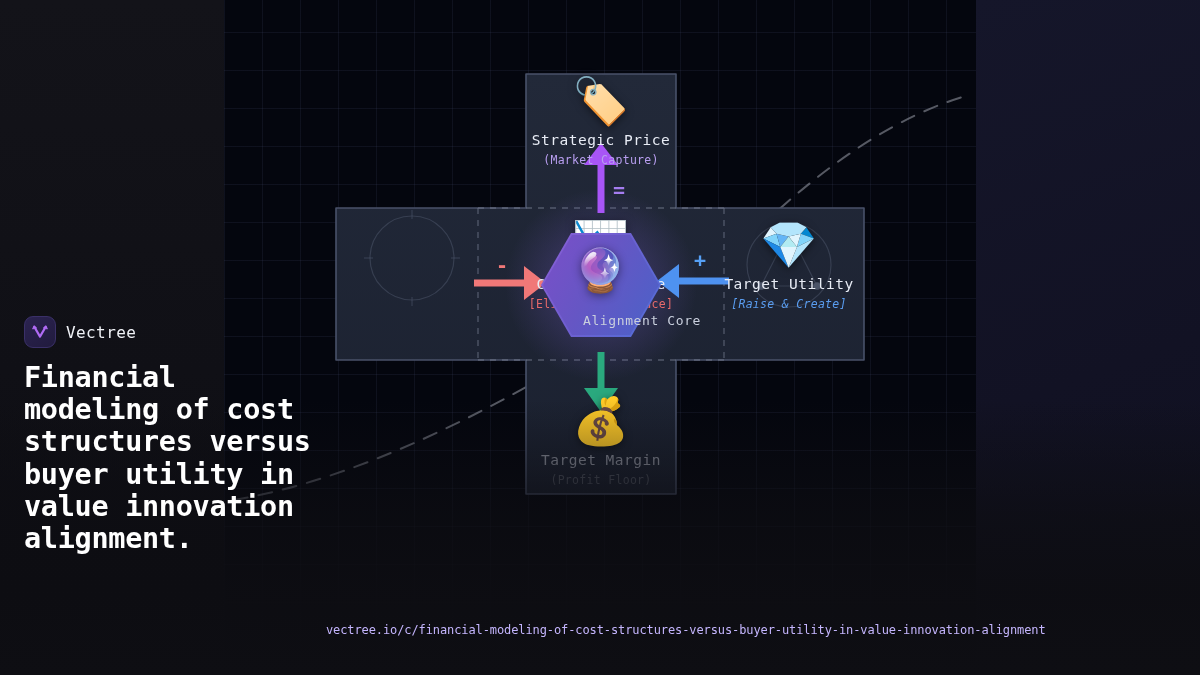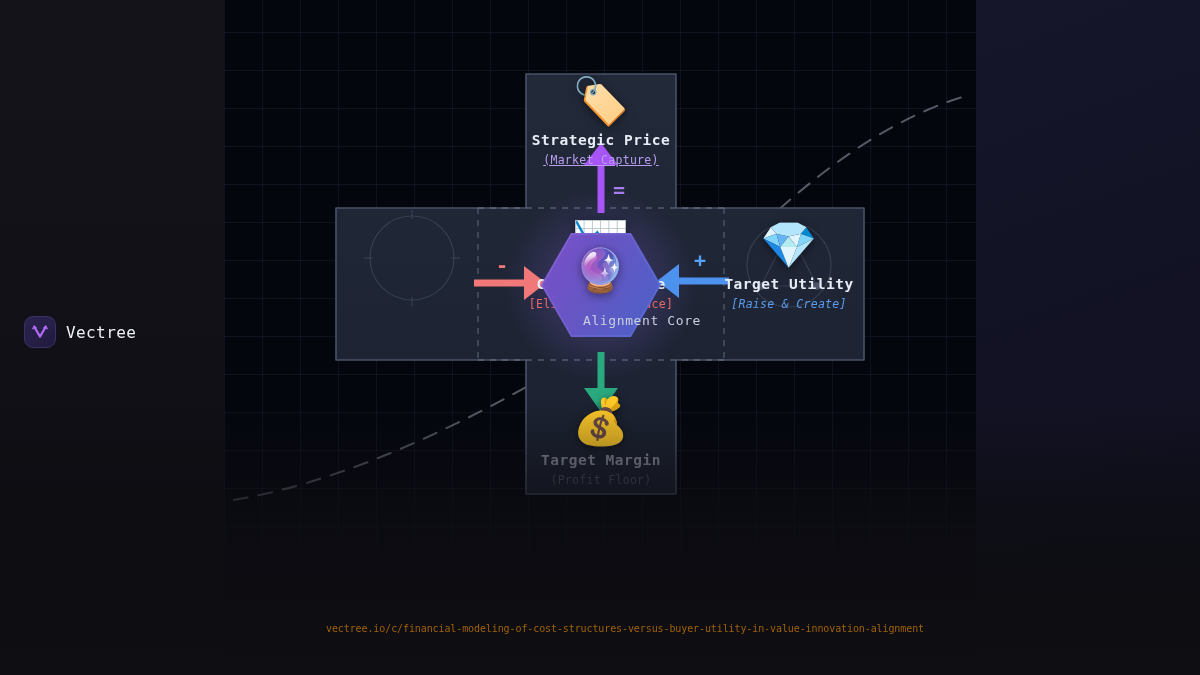--- a/index.html
+++ b/index.html
@@ -42,25 +42,25 @@
     background:linear-gradient(to bottom, rgba(14,14,19,0) 0%, rgba(13,13,18,.72) 42%, rgba(13,13,18,.96) 70%, #0e0e13 100%);
     pointer-events:none;
   }
 
   
   #diagram{ position:absolute; left:224px; top:0; width:752px; height:675px; }
   #cross-svg{ position:absolute; left:0; top:0; width:752px; height:560px; }
 
   .node{ position:absolute; text-align:center; }
   .node .emoji{ font-size:46px; line-height:1; display:block; filter:drop-shadow(0 2px 4px rgba(0,0,0,.5)); }
-  .node .n-title{ font-size:14.5px; font-weight:bold; letter-spacing:.5px; margin-top:8px; color:#e8ecf5; white-space:nowrap; }
+  .node .n-title{ font-size:14.5px; font-weight:normal; letter-spacing:.5px; margin-top:8px; color:#e8ecf5; white-space:nowrap; }
   .node .n-sub{ font-size:11.5px; margin-top:5px; white-space:nowrap; letter-spacing:.3px; }
 
   #node-price{ left:277px; top:78px; width:200px; }
-  #node-price .n-sub{ color:#b89ef0;text-decoration:underline; }
+  #node-price .n-sub{ color:#b89ef0; }
 
   #node-cost{ left:287px; top:222px; width:180px; }
   #node-cost .n-sub{ color:#e86a6a; }
 
   #node-buyer{ left:475px; top:222px; width:180px; }
   #node-buyer .n-sub{ color:#5a9df0;font-style:italic; }
 
   #node-margin{ left:277px; top:398px; width:200px; }
   #node-margin .n-title{ color:#8b8f9c; }
   #node-margin .n-sub{ color:#4e5360; }
@@ -107,21 +107,21 @@
   #headline{
     margin-top:14px;
     font-size:28.5px; line-height:1.13; font-weight:bold;
     color:#ffffff; letter-spacing:-.3px;
     word-break:break-word;
   }
 
   
   #footer-url{
     position:absolute; left:326px; top:623px;
-    font-size:10px; color:#a16207; letter-spacing:-.1px; white-space:nowrap;
+    font-size:12px; color:#c4b5fd; letter-spacing:-.1px; white-space:nowrap;
   }
 </style>
 </head>
 <body>
 
 <div id="left-wash"></div>
 <div id="right-wash"></div>
 
 <div id="canvas-panel">
   <div id="grid-lines"></div>
@@ -231,15 +231,16 @@
   <div id="brand">
     <div id="brand-mark">
       <svg width="18" height="18" viewBox="0 0 18 18">
         <path d="M3.2 3.6 L9 13.6 L14.8 3.6" fill="none" stroke="#b06bf5" stroke-width="2.1" stroke-linecap="round" stroke-linejoin="round"></path>
         <path d="M3.2 3.6 L2.0 5.6 M3.2 3.6 L5.0 5.0" fill="none" stroke="#b06bf5" stroke-width="1.6" stroke-linecap="round"></path>
         <path d="M14.8 3.6 L16.0 5.6 M14.8 3.6 L13.0 5.0" fill="none" stroke="#b06bf5" stroke-width="1.6" stroke-linecap="round"></path>
       </svg>
     </div>
     <div id="brand-name">Vectree</div>
   </div>
+  <div id="headline">Financial modeling of cost structures versus buyer utility in value innovation alignment.</div>
 </div>
 
 <div id="footer-url">vectree.io/c/financial-modeling-of-cost-structures-versus-buyer-utility-in-value-innovation-alignment</div>
 
 </body></html>

